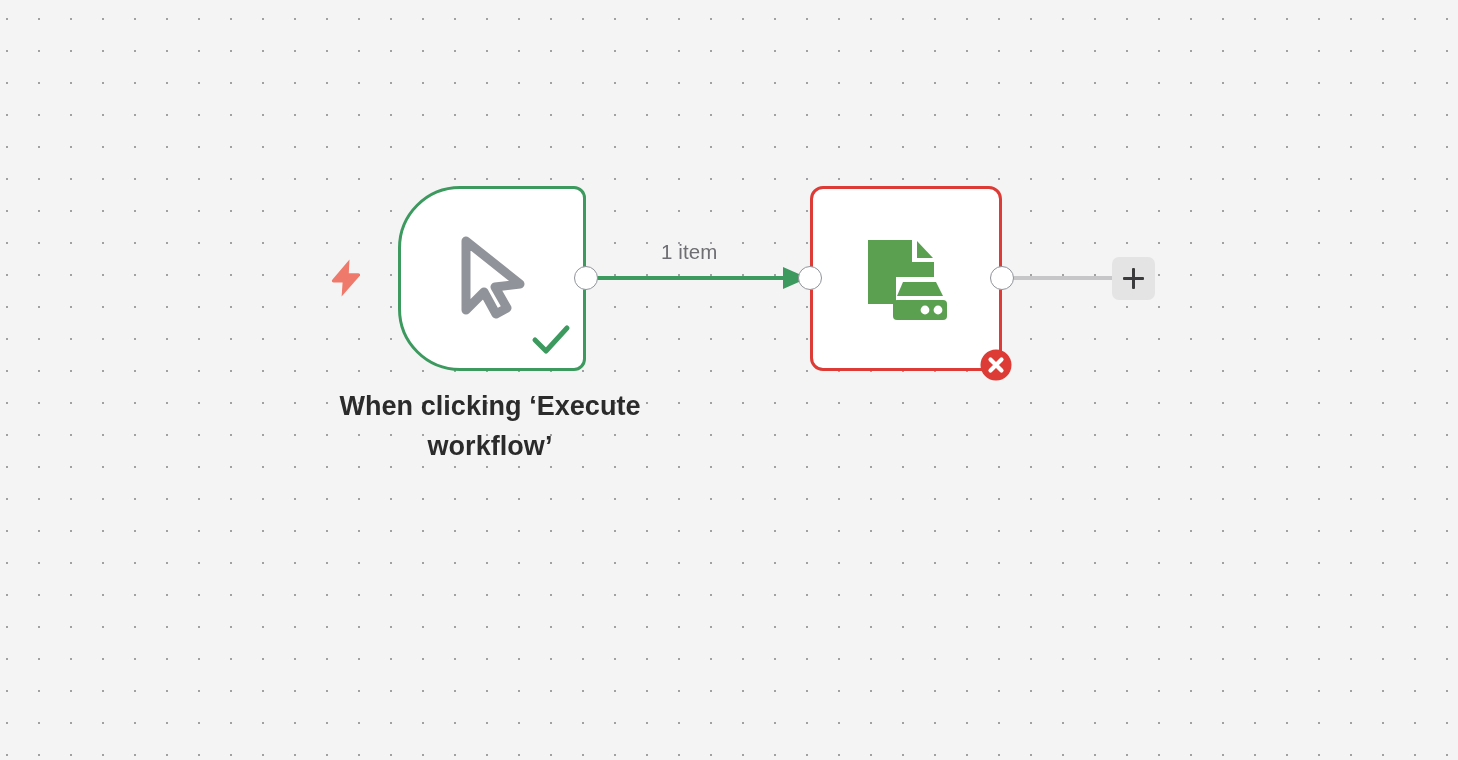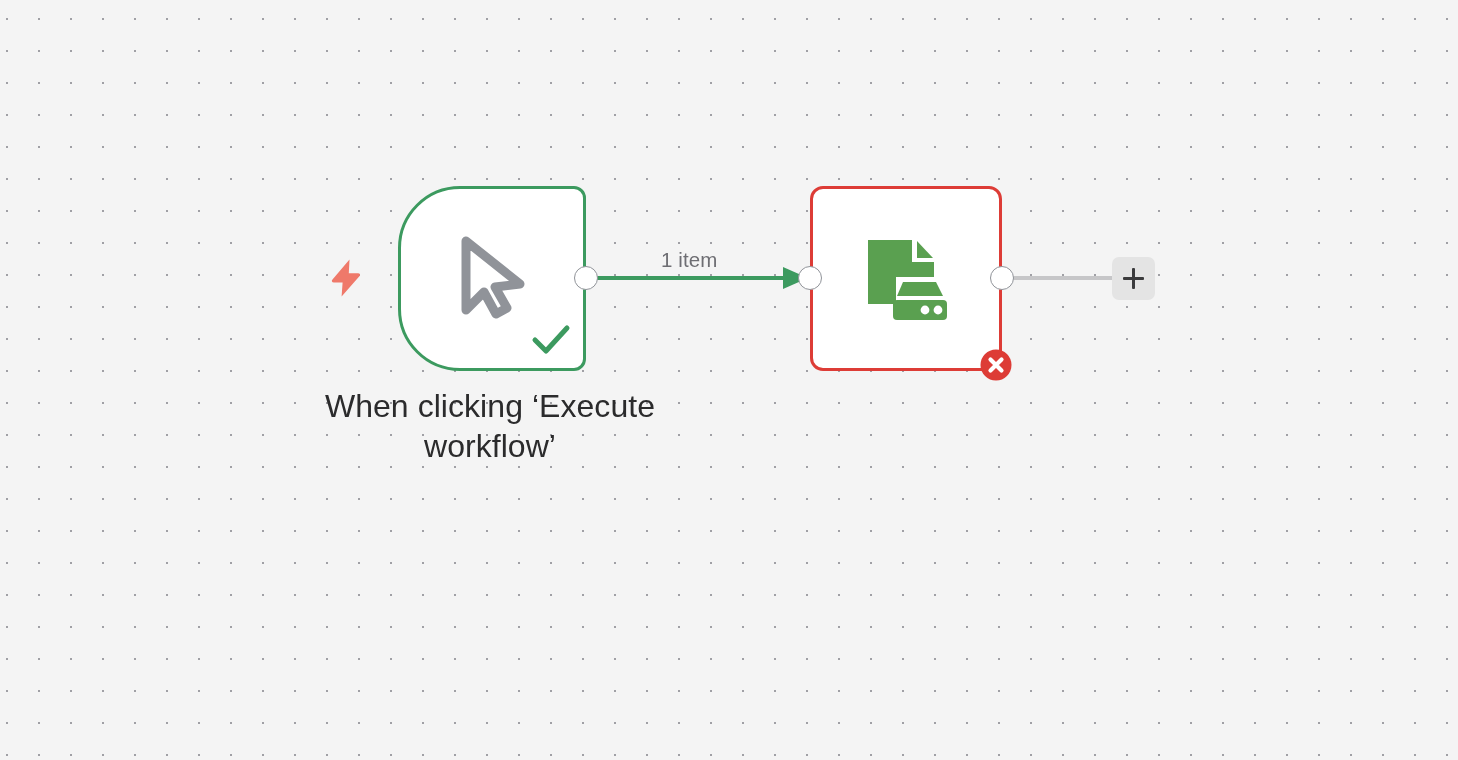--- a/index.html
+++ b/index.html
@@ -119,21 +119,21 @@
   .connection-label {
     position: absolute;
     font-size: 20.5px;
     color: #6e6e73;
     letter-spacing: 0.1px;
     white-space: nowrap;
     z-index: 7;
   }
   #connection-item-count {
     left: 661px;
-    top: 248px;
+    top: 240px;
   }
 
   
   #add-node-button {
     position: absolute;
     left: 1112px;
     top: 257px;
     width: 43px;
     height: 43px;
     background: #e4e4e4;
@@ -165,26 +165,26 @@
     height: 38px;
     z-index: 5;
   }
 
   
   .node-label-group {
     position: absolute;
     text-align: center;
   }
   .node-title {
-    font-size: 32px;
+    font-size: 27px;
     line-height: 40px;
     color: #2b2b2c;
     letter-spacing: 0.05px;
     margin: 0;
-    font-weight: 400;
+    font-weight: 700;
   }
   .node-subtitle {
     font-size: 21px;
     line-height: 30px;
     color: #a7a7ac;
     margin: 0;
     margin-top: 5px;
     font-weight: 400;
   }
   #trigger-label-group {

